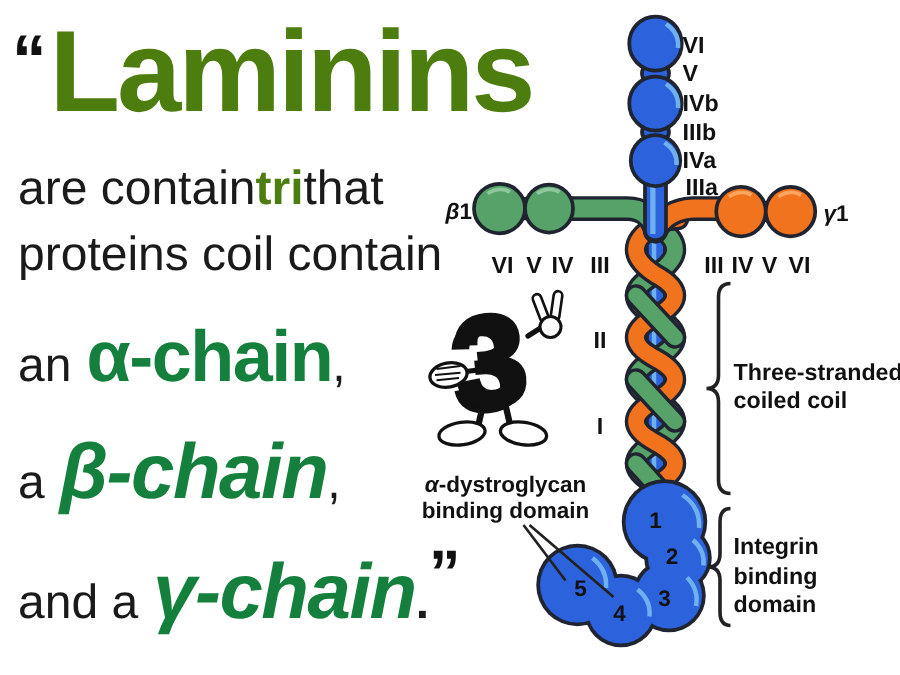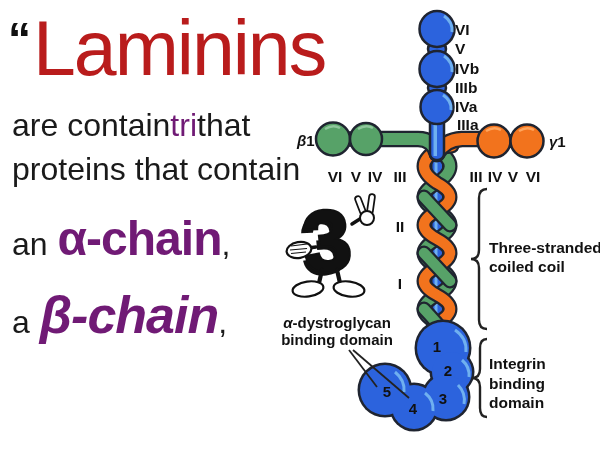--- a/index.html
+++ b/index.html
@@ -1,28 +1,28 @@
 <!DOCTYPE html>
 <html><head>
 <meta charset="utf-8">
 <style>
   html,body{margin:0;padding:0;background:#fff;}
   .slide{position:relative;width:600px;height:450px;background:#ffffff;overflow:hidden;
          font-family:"Liberation Sans", sans-serif;color:#1a1a1a;}
   .titlebar{position:absolute;left:8px;top:6px;display:flex;align-items:flex-start;white-space:nowrap;}
   .openq{font-size:46px;font-weight:bold;line-height:1;margin-top:10px;color:#111;}
-  .title{font-size:77px;font-weight:normal;line-height:1;letter-spacing:-2px;color:#b91c1c;margin-left:2px;margin-top:4px;}
+  .title{font-size:77px;font-weight:bold;line-height:1;letter-spacing:-2px;color:#4d7c0f;margin-left:2px;margin-top:4px;}
   .tline{position:absolute;left:12px;white-space:nowrap;}
   .l1{top:107px;font-size:32px;}
   .l2{top:151px;font-size:32px;}
   .l3{top:211px;font-size:32px;}
   .l4{top:285px;font-size:32px;}
   .l5{top:358px;font-size:32px;}
-  .em-red{color:#701a75;font-weight:bold;}
-  .tri{font-weight:normal;color:#701a75;}
+  .em-red{color:#15803d;font-weight:bold;}
+  .tri{font-weight:bold;color:#4d7c0f;}
   .big3{font-size:48px;letter-spacing:-1px;}
   .big4{font-size:52px;letter-spacing:-1px;font-style:italic;}
   .pre{margin-right:10px;text-align:center;}
   .punct{font-weight:bold;}
   .closeq{font-size:42px;font-weight:bold;vertical-align:16px;color:#111;}
   svg{position:absolute;left:0;top:0;}
   svg text{font-family:"Liberation Sans", sans-serif;fill:#111;}
   .lbl{font-size:15px;font-weight:bold;}
   .lbl16{font-size:15.5px;font-weight:bold;}
   .ital{font-style:italic;}
@@ -32,26 +32,27 @@
 
 <div class="slide">
 
   <div class="titlebar">
     <span class="openq">“</span>
     <span class="title">Laminins</span>
   </div>
 
   <div class="tline l1"><span>are contain</span><span class="tri">tri</span><span>that</span></div>
 
-  <div class="tline l2">proteins that contain</div>
+  <div class="tline l2">proteins coil contain</div>
 
   <div class="tline l3"><span class="pre">an</span><span class="em-red big3">α-chain</span><span>,</span></div>
 
   <div class="tline l4"><span class="pre">a</span><span class="em-red big4">β-chain</span><span>,</span></div>
 
+  <div class="tline l5"><span class="pre">and a</span><span class="em-red big4">γ-chain</span><span class="punct">.</span><span class="closeq">”</span></div>
 
   <svg width="600" height="450" viewBox="0 0 600 450">
 
     <g>
       <rect x="431.5" y="148" width="11.5" height="188" rx="3" fill="#2c63dd" stroke="#1f2430" stroke-width="2"></rect>
       <rect x="434.5" y="151" width="3" height="182" fill="#6fb0f0"></rect>
 
       <path d="M437,150 Q463,166 437,183 Q411,197 437,211 Q463,225 437,239 Q411,253 437,267 Q463,281 437,295 Q411,309 437,323 Q448,331 441,338" fill="none" stroke="#1f2430" stroke-width="15" stroke-linecap="round"></path>
       <path d="M437,150 Q463,166 437,183 Q411,197 437,211 Q463,225 437,239 Q411,253 437,267 Q463,281 437,295 Q411,309 437,323 Q448,331 441,338" fill="none" stroke="#57a268" stroke-width="10.5" stroke-linecap="round"></path>
 

